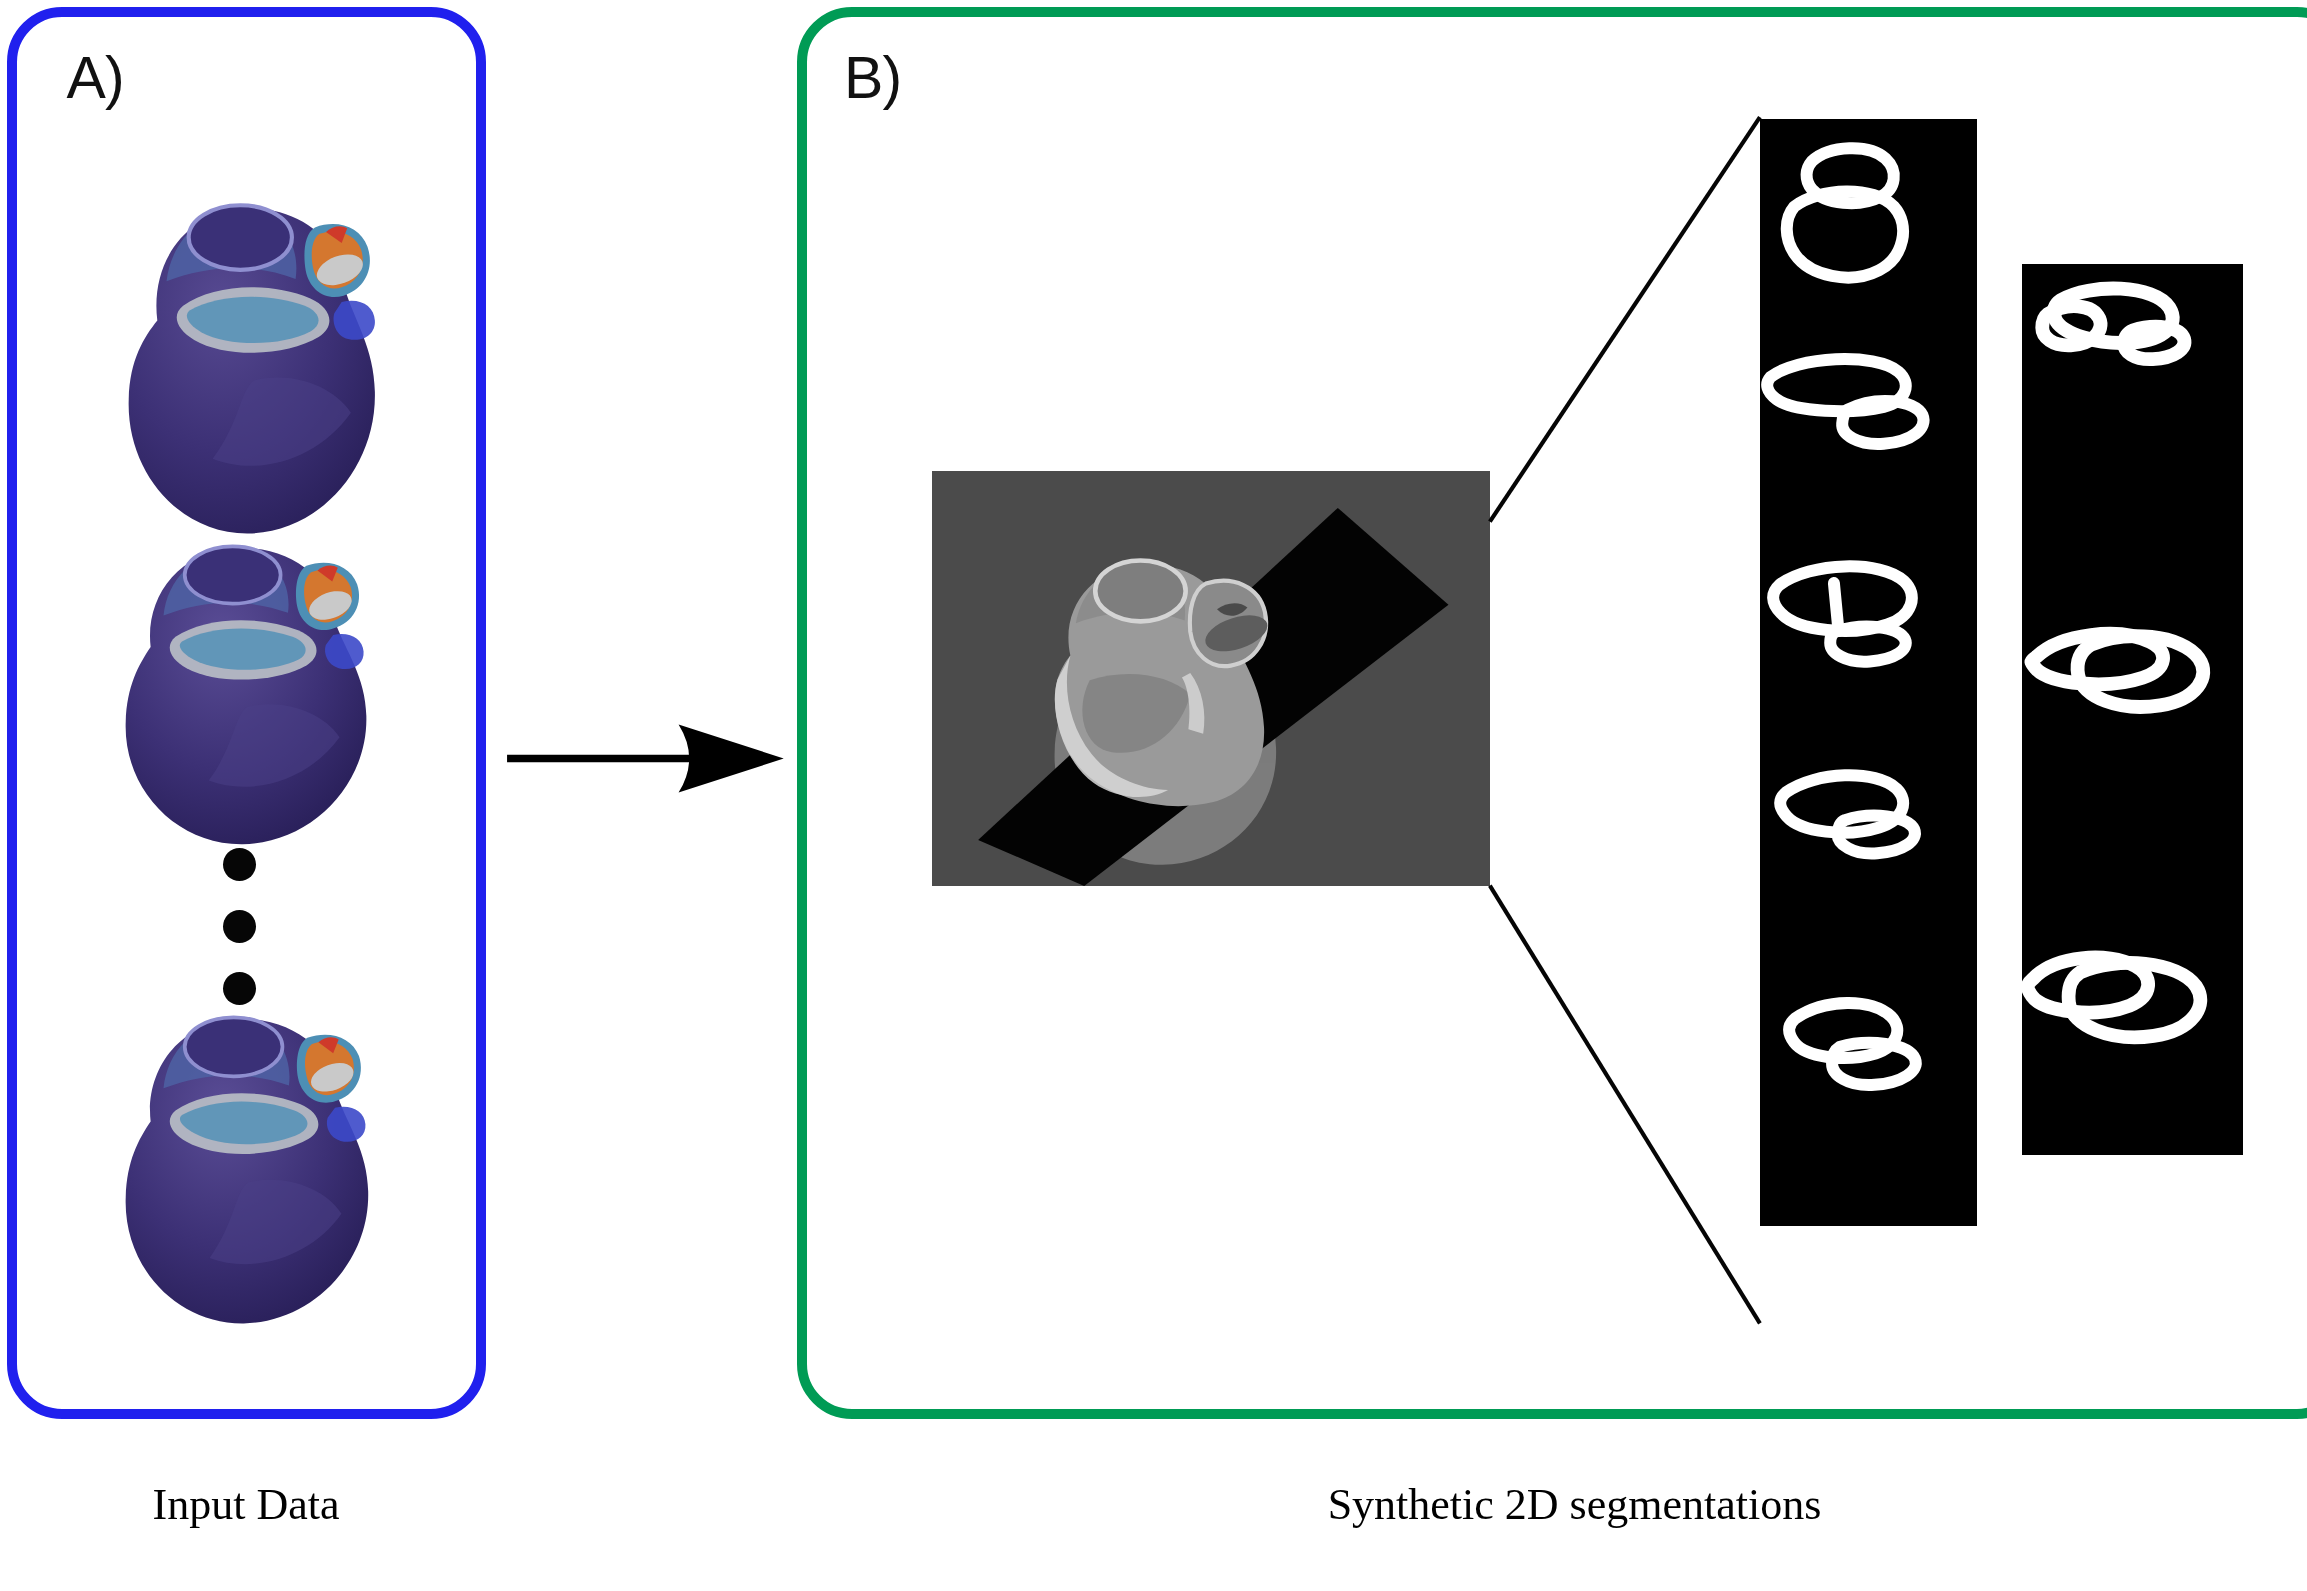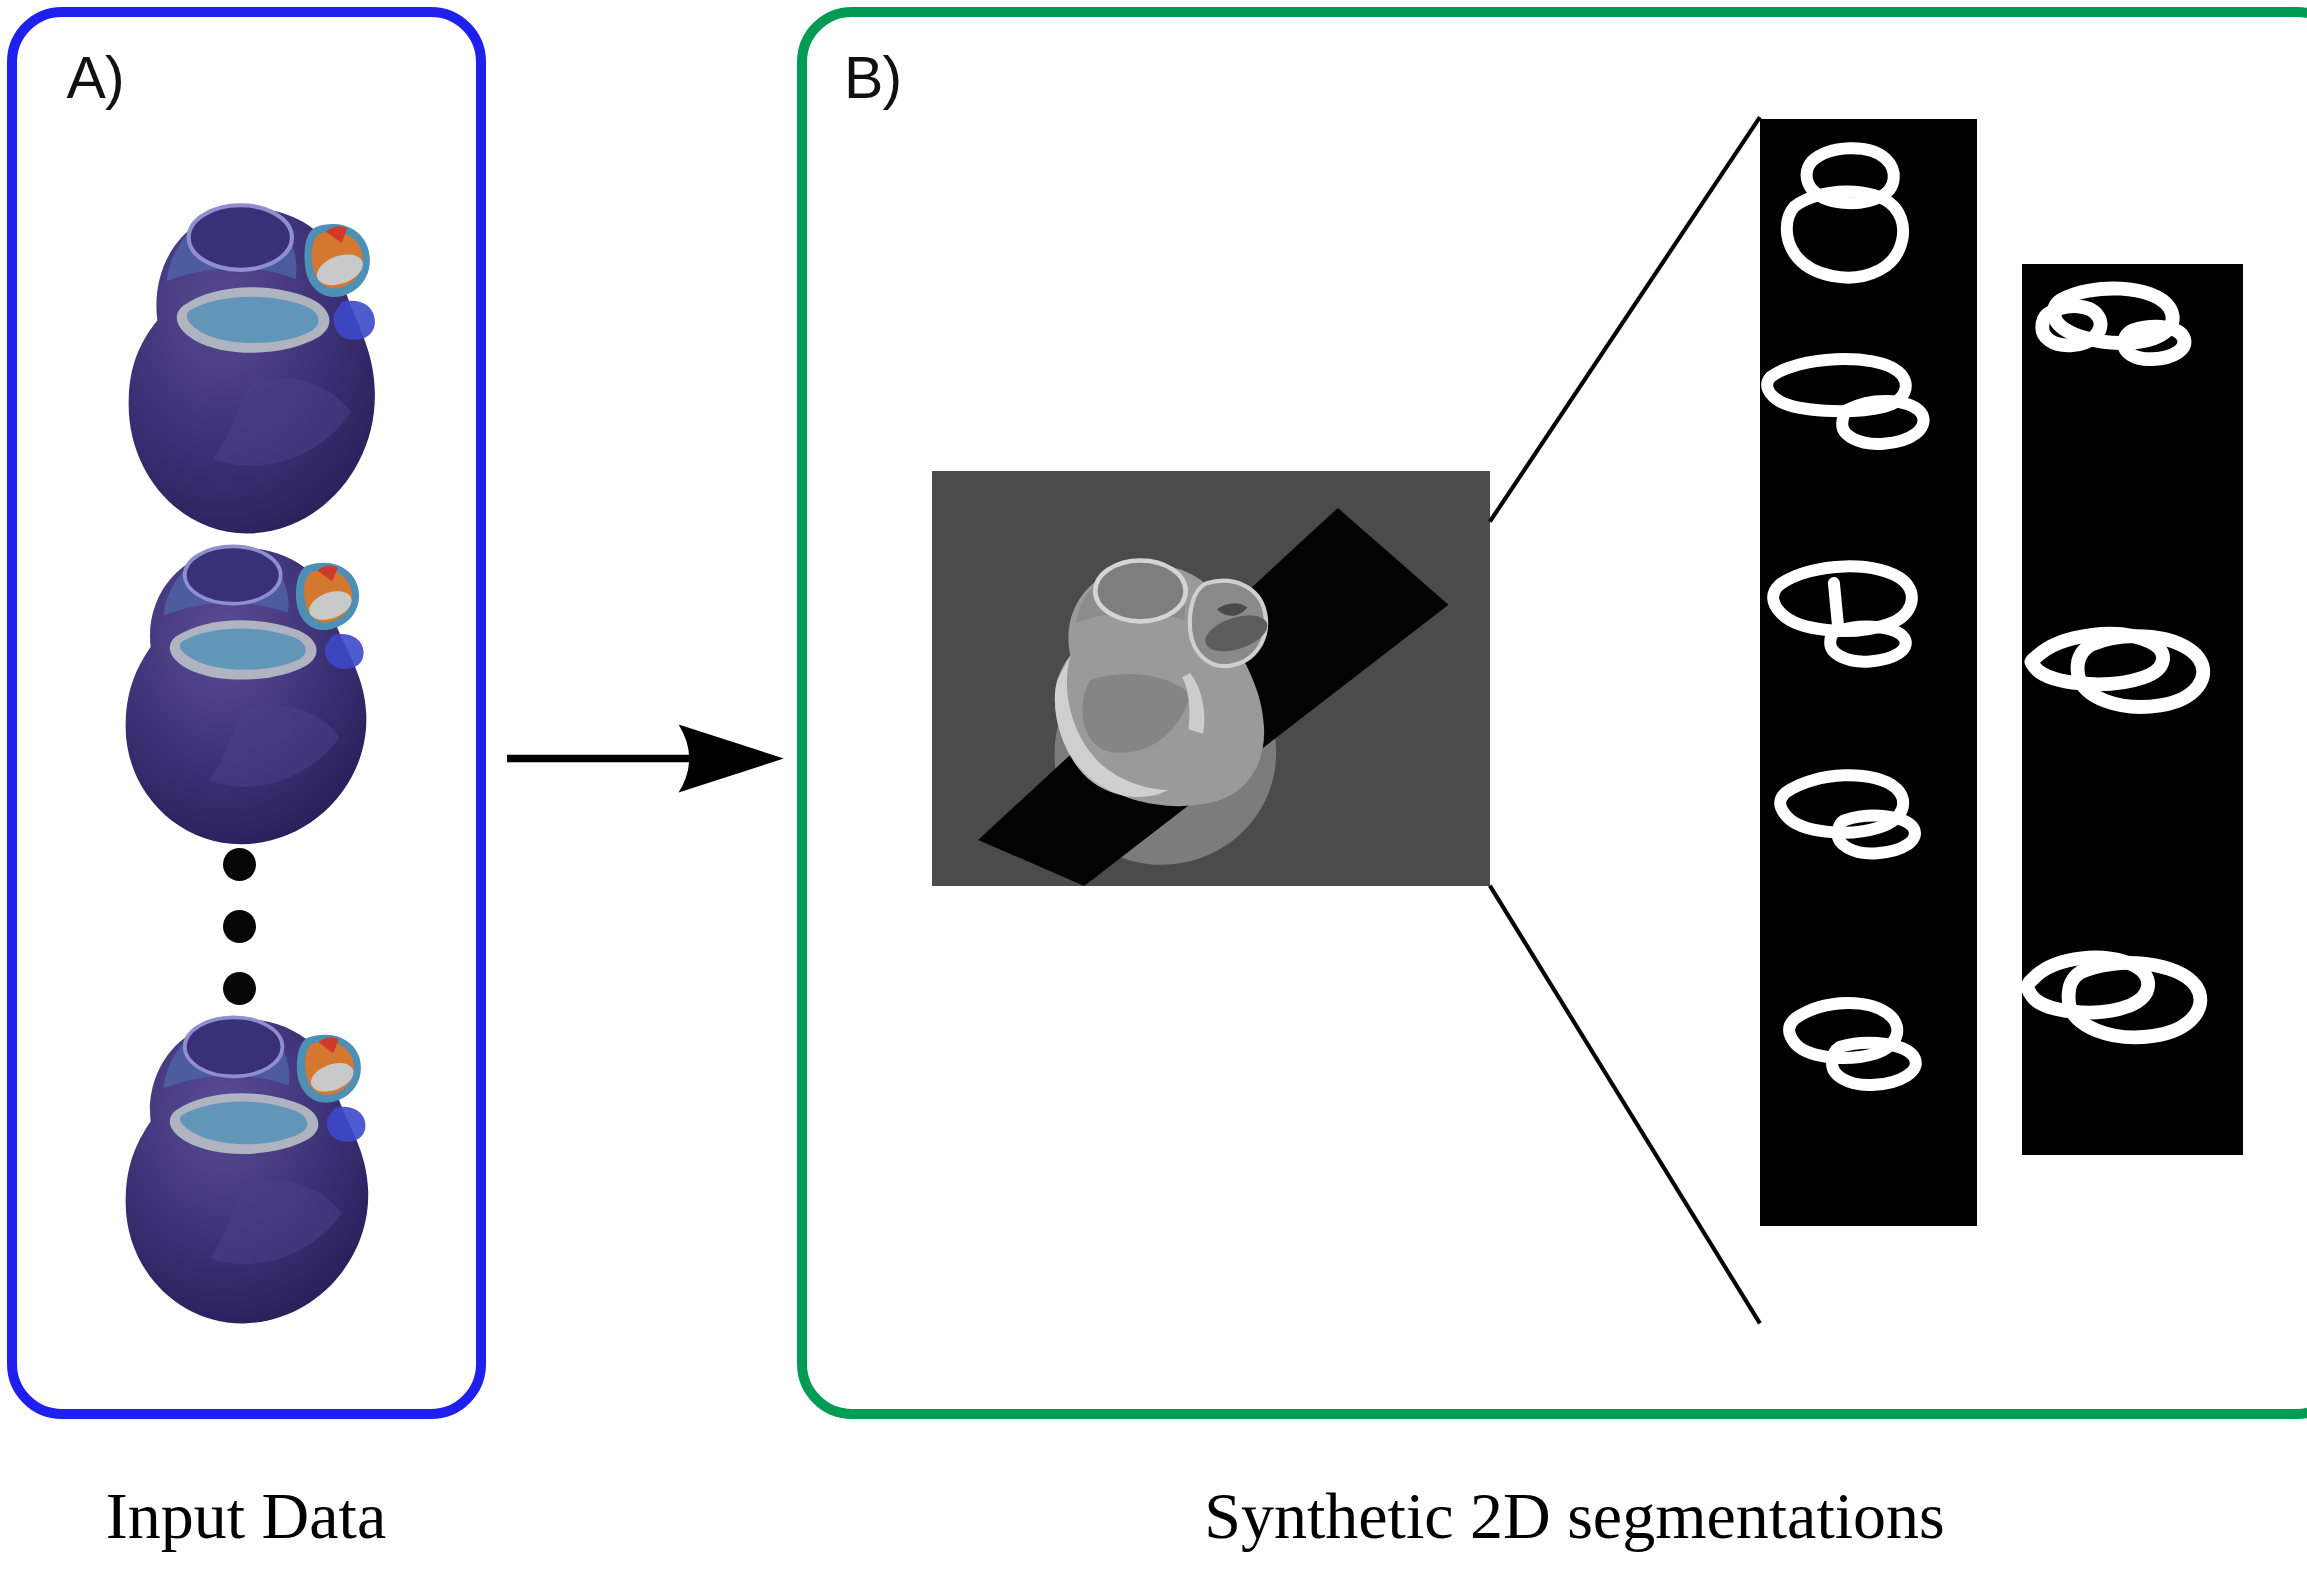--- a/index.html
+++ b/index.html
@@ -30,21 +30,21 @@
     line-height:1;
     white-space:nowrap;
   }
   #tag-a{left:50px; top:32px;}
   #tag-b{left:37px;  top:32px;}
 
   
   .caption{
     position:absolute;
     font-family:"Liberation Serif", serif;
-    font-size:66px;
+    font-size:44px;
     color:#000000;
     text-align:center;
     white-space:nowrap;
     line-height:1;
   }
   #cap-a{left:6.5px;  top:1483px; width:479px;}
   #cap-b{left:797px;top:1483px; width:1555px;}
 
   
   .vdots{position:absolute;display:flex;flex-direction:column;align-items:center;}

